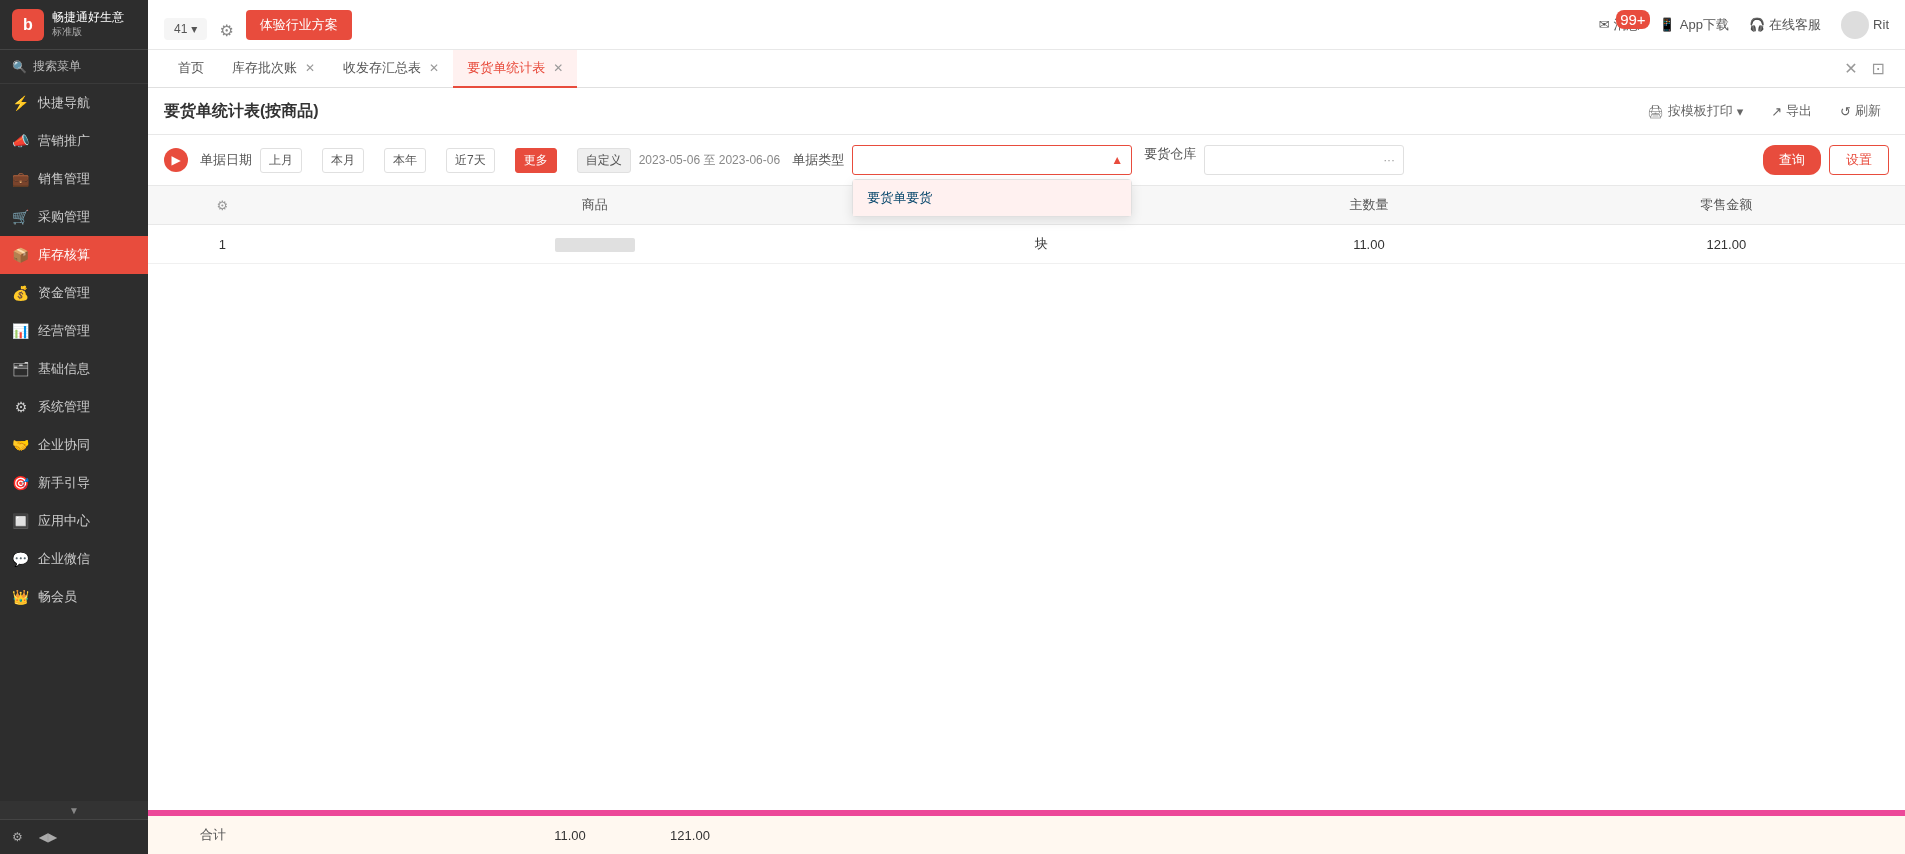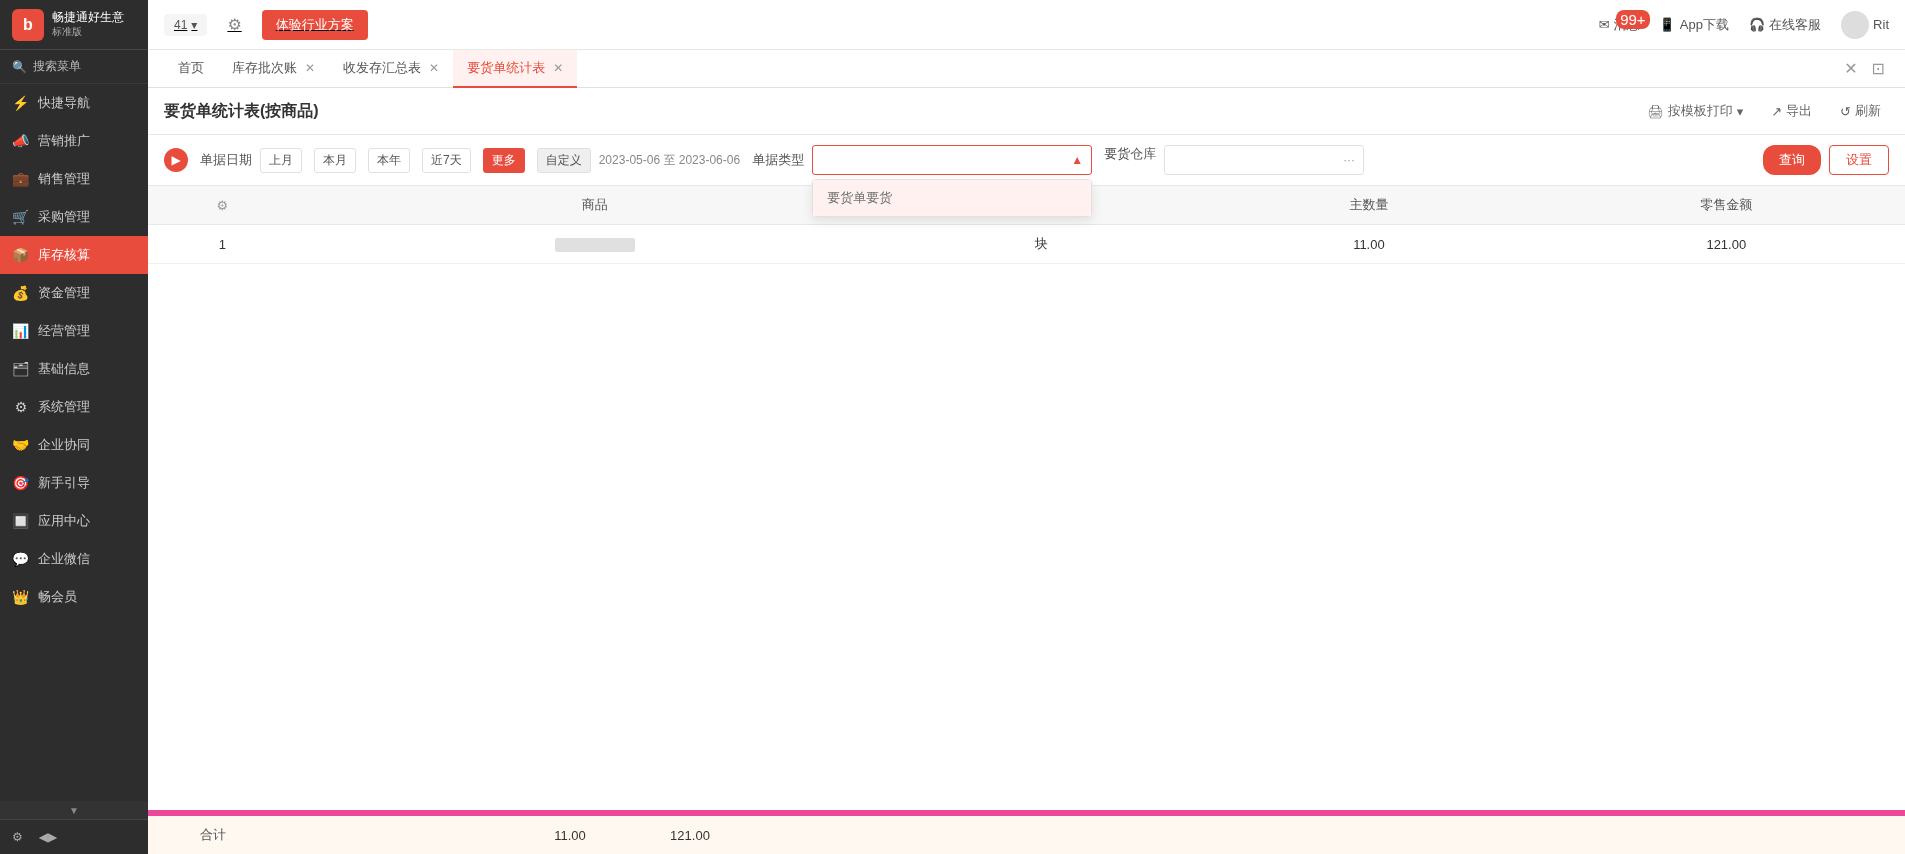--- a/index.html
+++ b/index.html
@@ -104,23 +104,22 @@
       height: 50px;
       display: flex;
       align-items: center;
       justify-content: space-between;
       padding: 0 16px;
       border-bottom: 1px solid #e8e8e8;
       flex-shrink: 0;
     }
     .header-left {
       display: flex;
-      align-items: center;
-      gap: 20px;
-      text-decoration: underline;
+      align-items: flex-end;
+      gap: 12px;
     }
     .breadcrumb-selector {
       display: flex;
       align-items: center;
       gap: 4px;
       color: #555;
       cursor: pointer;
       background: #f5f5f5;
       padding: 4px 10px;
       border-radius: 4px;
@@ -298,21 +297,21 @@
       gap: 8px;
     }
     .filter-label {
       color: #555;
       font-size: 13px;
       white-space: nowrap;
     }
     .date-shortcuts {
       display: flex;
       align-items: center;
-      gap: 12px;
+      gap: 20px;
     }
     .date-btn {
       padding: 3px 8px;
       border: 1px solid #e0e0e0;
       border-radius: 3px;
       cursor: pointer;
       font-size: 12px;
       color: #555;
       background: #fff;
     }
@@ -368,21 +367,21 @@
       border-radius: 4px;
       box-shadow: 0 4px 12px rgba(0,0,0,0.1);
       z-index: 1000;
     }
     .dropdown-item {
       padding: 9px 14px;
       cursor: pointer;
       font-size: 13px;
       color: #333;
     }
-    .dropdown-item.selected { background: #fff1f0; color: #737373; }
+    .dropdown-item.selected { background: #fff1f0; color: #0c4a6e; }
 
     
     .warehouse-wrap {
       display: flex;
       align-items: flex-start;
       gap: 8px;
     }
     .warehouse-box {
       width: 200px;
       height: 30px;

